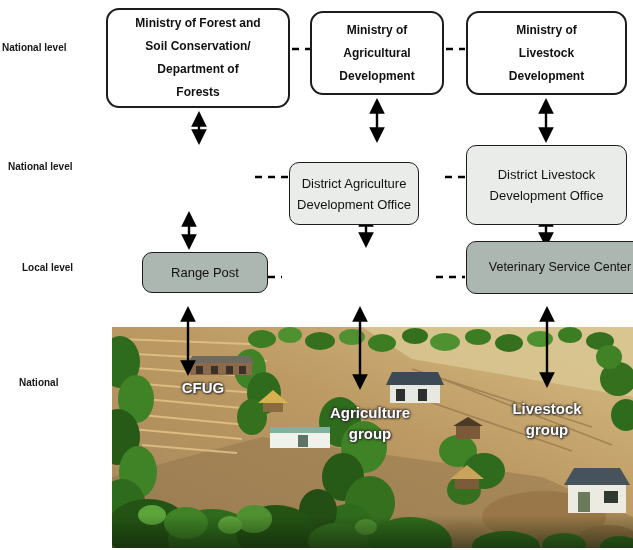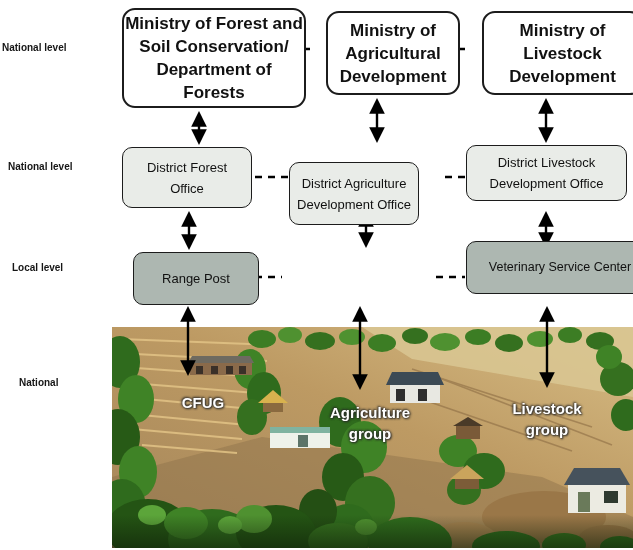--- a/index.html
+++ b/index.html
@@ -9,75 +9,71 @@
   }
   .lvl-label{
     position:absolute;font-weight:bold;font-size:10px;color:#161616;white-space:pre;
   }
   .box{
     position:absolute;display:flex;align-items:center;justify-content:center;
     text-align:center;border:2px solid #1c1c1c;border-radius:13px;
     box-sizing:border-box;background:#fff;z-index:3;
   }
   .box .box-text{white-space:pre;display:block;}
-  .box.national{font-weight:bold;font-size:17px;line-height:23px;background:var(--national-box-fill,#ffffff);margin-left:16px;}
+  .box.national{font-weight:bold;font-size:12px;line-height:23px;background:var(--national-box-fill,#ffffff);}
   .box.district{font-size:13px;line-height:21px;border-width:1.6px;border-radius:10px;background:var(--district-box-fill,#e9ece8);}
   .box.local{font-size:13px;line-height:21px;border-width:1.6px;border-radius:10px;background:var(--local-box-fill,#adb7b1);}
   .overlay{position:absolute;left:0;top:0;z-index:2;pointer-events:none;}
   .photo{
     position:absolute;left:112px;top:327px;width:521px;height:221px;z-index:1;overflow:hidden;
   }
   .photo svg{display:block;}
   .photo-label{
     position:absolute;z-index:4;color:var(--photo-label-color,#ffffff);font-weight:bold;font-size:15px;
     text-align:center;white-space:pre;line-height:21px;
     text-shadow:0 0 3px rgba(40,40,40,.95),1px 1px 2px rgba(40,40,40,.9),-1px -1px 2px rgba(40,40,40,.7);
   }
 </style>
 </head>
 <body>
 
 <div class="canvas">
 
   <div class="lvl-label" style="left:2px;top:42px">National level</div>
   <div class="lvl-label" style="left:8px;top:161px">National level</div>
-  <div class="lvl-label" style="left:12px;top:262px">Local level</div>
+  <div class="lvl-label" style="left:22px;top:262px">Local level</div>
   <div class="lvl-label" style="left:19px;top:377px">National</div>
 
   <div class="box national" style="left:106px;top:8px;width:184px;height:100px">
     <span class="box-text">Ministry of Forest and
 Soil Conservation/
 Department of
 Forests</span>
   </div>
   <div class="box national" style="left:310px;top:11px;width:134px;height:84px">
     <span class="box-text">Ministry of
 Agricultural
 Development</span>
   </div>
   <div class="box national" style="left:466px;top:11px;width:161px;height:84px">
     <span class="box-text">Ministry of
 Livestock
 Development</span>
   </div>
 
-  <div class="box district" style="left:122px;top:147px;width:130px;height:61px">
-    <span class="box-text">District Forest
-Office</span>
-  </div>
   <div class="box district" style="left:289px;top:162px;width:130px;height:63px">
     <span class="box-text">District Agriculture
 Development Office</span>
   </div>
-  <div class="box district" style="left:466px;top:145px;width:161px;height:56px">
+  <div class="box district" style="left:466px;top:145px;width:161px;height:80px">
     <span class="box-text">District Livestock
 Development Office</span>
   </div>
 
-  <div class="box local" style="left:133px;top:252px;width:126px;height:53px">
+  <div class="box local" style="left:142px;top:252px;width:126px;height:41px">
     <span class="box-text">Range Post</span>
   </div>
   <div class="box local" style="left:466px;top:241px;width:188px;height:53px">
     <span class="box-text" style="font-size:12.5px">Veterinary Service Center</span>
   </div>
 
   <div class="photo">
     <svg width="521" height="221" viewBox="0 0 521 221">
       <defs>
         <linearGradient id="slope" x1="1" y1="0" x2="0" y2="1">
@@ -221,21 +217,21 @@
           <ellipse cx="508" cy="220" rx="20" ry="11" fill="#2f6b1d"></ellipse>
         <ellipse cx="40" cy="188" rx="14" ry="10" fill="#5ca53a"></ellipse>
           <ellipse cx="118" cy="198" rx="12" ry="9" fill="#5ca53a"></ellipse>
         <ellipse cx="254" cy="200" rx="11" ry="8" fill="#4f9130"></ellipse>
       </g>
 
       <rect x="0" y="188" width="521" height="33" fill="url(#bottomShade)"></rect>
     </svg>
   </div>
 
-  <div class="photo-label" style="left:171px;top:392px;width:64px">CFUG</div>
+  <div class="photo-label" style="left:171px;top:377px;width:64px">CFUG</div>
   <div class="photo-label" style="left:325px;top:402px;width:90px">Agriculture
 group</div>
   <div class="photo-label" style="left:505px;top:398px;width:84px">Livestock
 group</div>
 
   <svg class="overlay" width="633" height="550" viewBox="0 0 633 550">
     <defs>
       <marker id="ah" viewBox="0 0 10 10" refX="7.5" refY="5" markerWidth="6.5" markerHeight="6.5" orient="auto-start-reverse">
         <path d="M0,0 L10,5 L0,10 z" fill="#000"></path>
       </marker>

